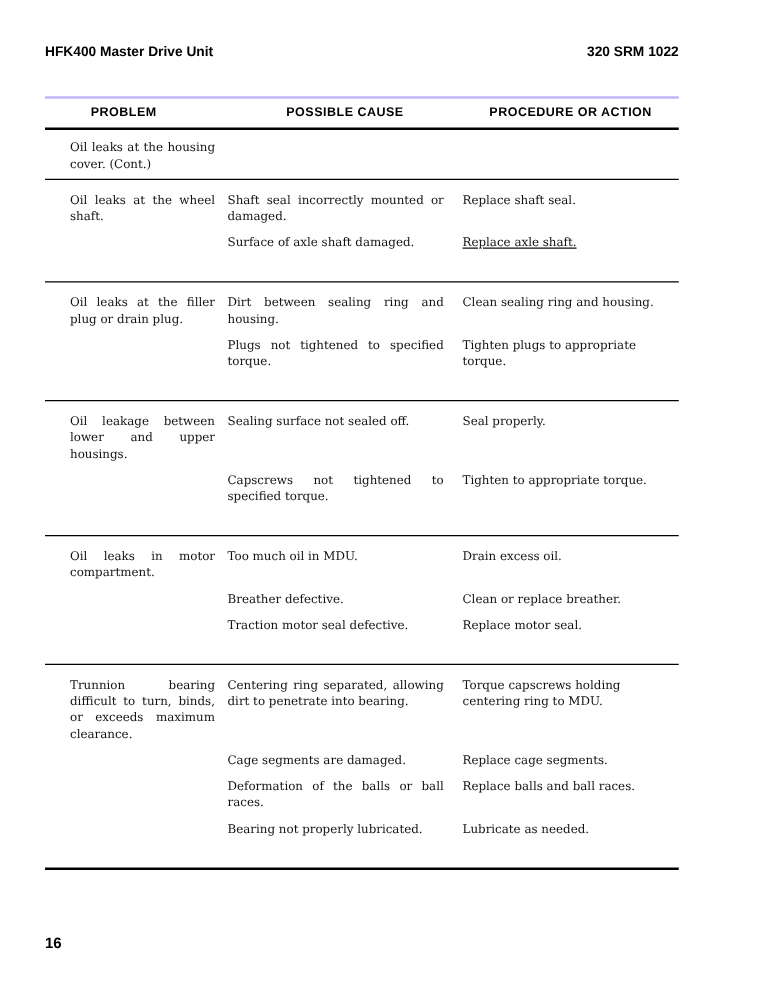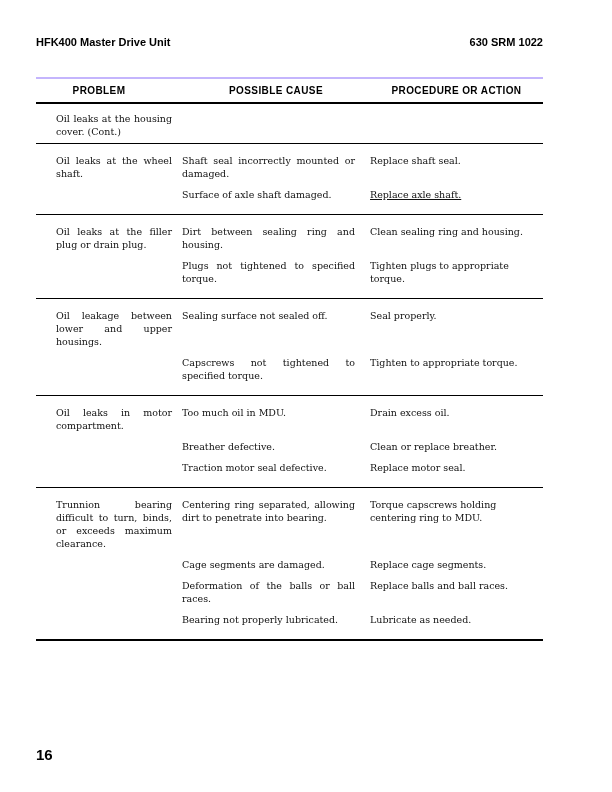--- a/index.html
+++ b/index.html
@@ -33,48 +33,48 @@
     font-family: "Liberation Sans", sans-serif;
     font-weight: bold; font-size: 10px; line-height: 13px;
     letter-spacing: 0.4px; text-align: center; color: #000;
   }
   .th-1 { padding-right: 20px; }
 
   .group {
     display: grid;
     grid-template-columns: 146px 188px 173px;
     row-gap: 8px;
-    padding: 10px 0 13px 0;
+    padding: 10px 0 24px 0;
     border-bottom: 1.5px solid #000;
     font-size: 9.5px; line-height: 13px;
   }
   #table-body .group:first-child { padding: 8px 0 5px 0; }
   #table-body .group:last-child { border-bottom-width: 2px; }
 
   .cell { hyphens: manual; }
   .problem { grid-column: 1; grid-row: 1; padding-right: 10px; text-align: justify; margin-left: 20px; }
   .cause   { grid-column: 2; padding-right: 15px; text-align: justify; }
   .action  { grid-column: 3; text-align: left; }
 
   
   .page-footer {
     position: absolute; left: 36px; top: 748px;
     font-family: "Liberation Sans", sans-serif;
-    font-weight: bold; font-size: 15px; line-height: 13px; color: #000;
+    font-weight: bold; font-size: 12px; line-height: 13px; color: #000;
   }
 </style>
 </head>
 <body>
 
 <div class="page">
   <div class="content">
 
     <header class="doc-header">
       <span>HFK400 Master Drive Unit</span>
-      <span>630 SRM 1022</span>
+      <span>320 SRM 1022</span>
     </header>
 
     <section class="tbl">
       <div class="thead">
         <div class="th th-1">PROBLEM</div>
         <div class="th">POSSIBLE CAUSE</div>
         <div class="th">PROCEDURE OR ACTION</div>
       </div>
       <div id="table-body">
           <div class="group">

